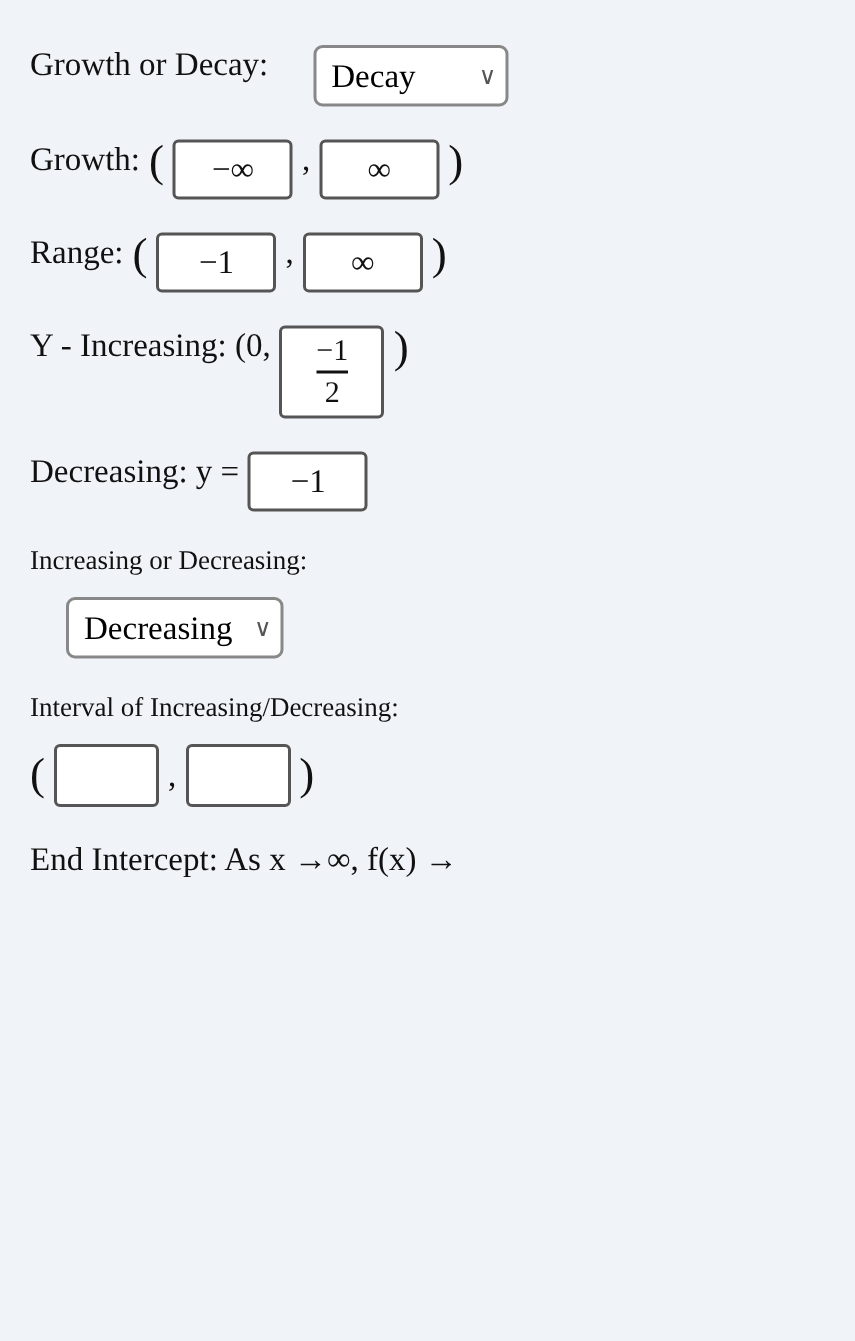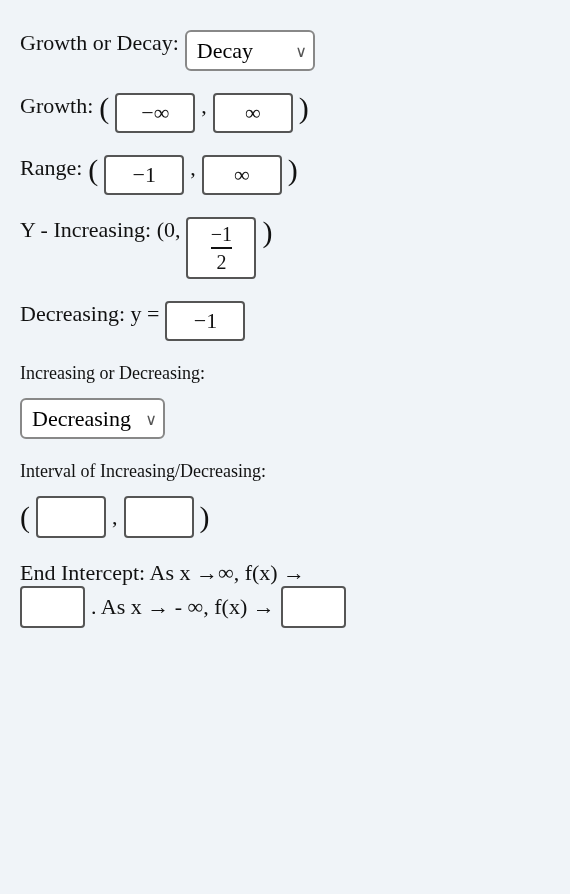--- a/index.html
+++ b/index.html
@@ -51,20 +51,21 @@
 
     .input-box.empty {
       min-width: 70px;
       min-height: 42px;
     }
 
     .select-wrapper {
       position: relative;
       display: inline-flex;
       align-items: center;
+      margin-left: 24px;
     }
 
     .select-wrapper::after {
       content: '∨';
       position: absolute;
       right: 8px;
       top: 50%;
       transform: translateY(-50%);
       pointer-events: none;
       font-size: 16px;
@@ -219,22 +220,13 @@
   </div>
   <span class="label">,</span>
   <div class="input-box empty">
     <span></span>
   </div>
   <span class="paren">)</span>
 </div>
 
 <div class="end-behaviour-row">
   <div class="arrow-text">End Intercept: As x →∞, f(x) →</div>
-  <div class="end-behaviour-sub">
-    <div class="input-box small-input">
-      <span></span>
-    </div>
-    <span class="arrow-text">. As x → - ∞, f(x) →</span>
-    <div class="input-box small-input">
-      <span></span>
-    </div>
-  </div>
 </div>
 
 </body></html>

